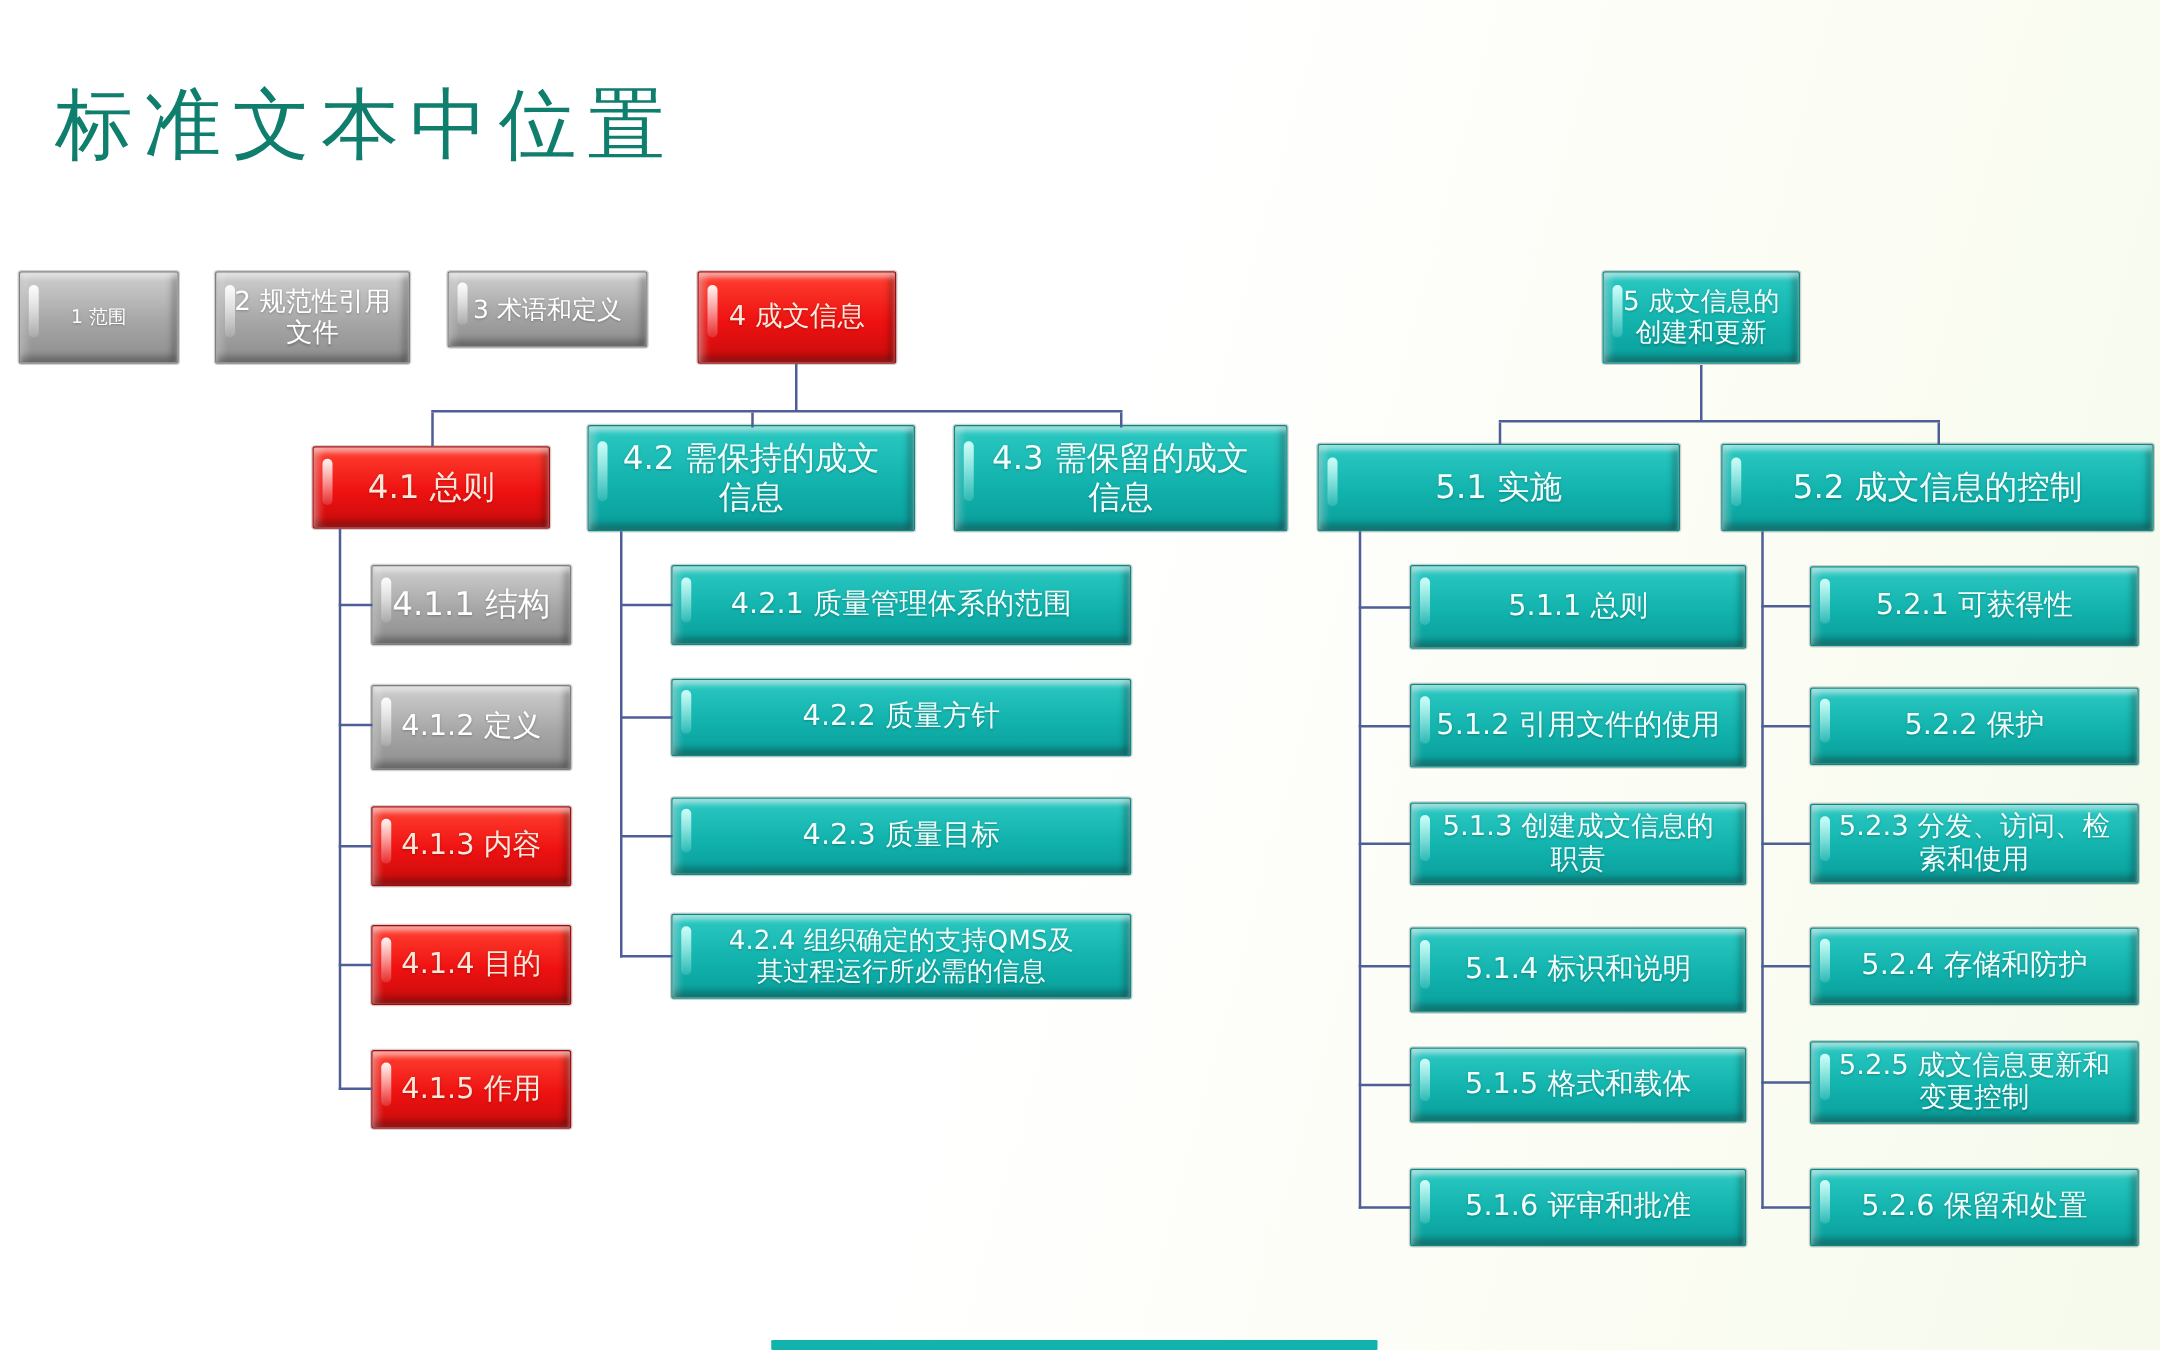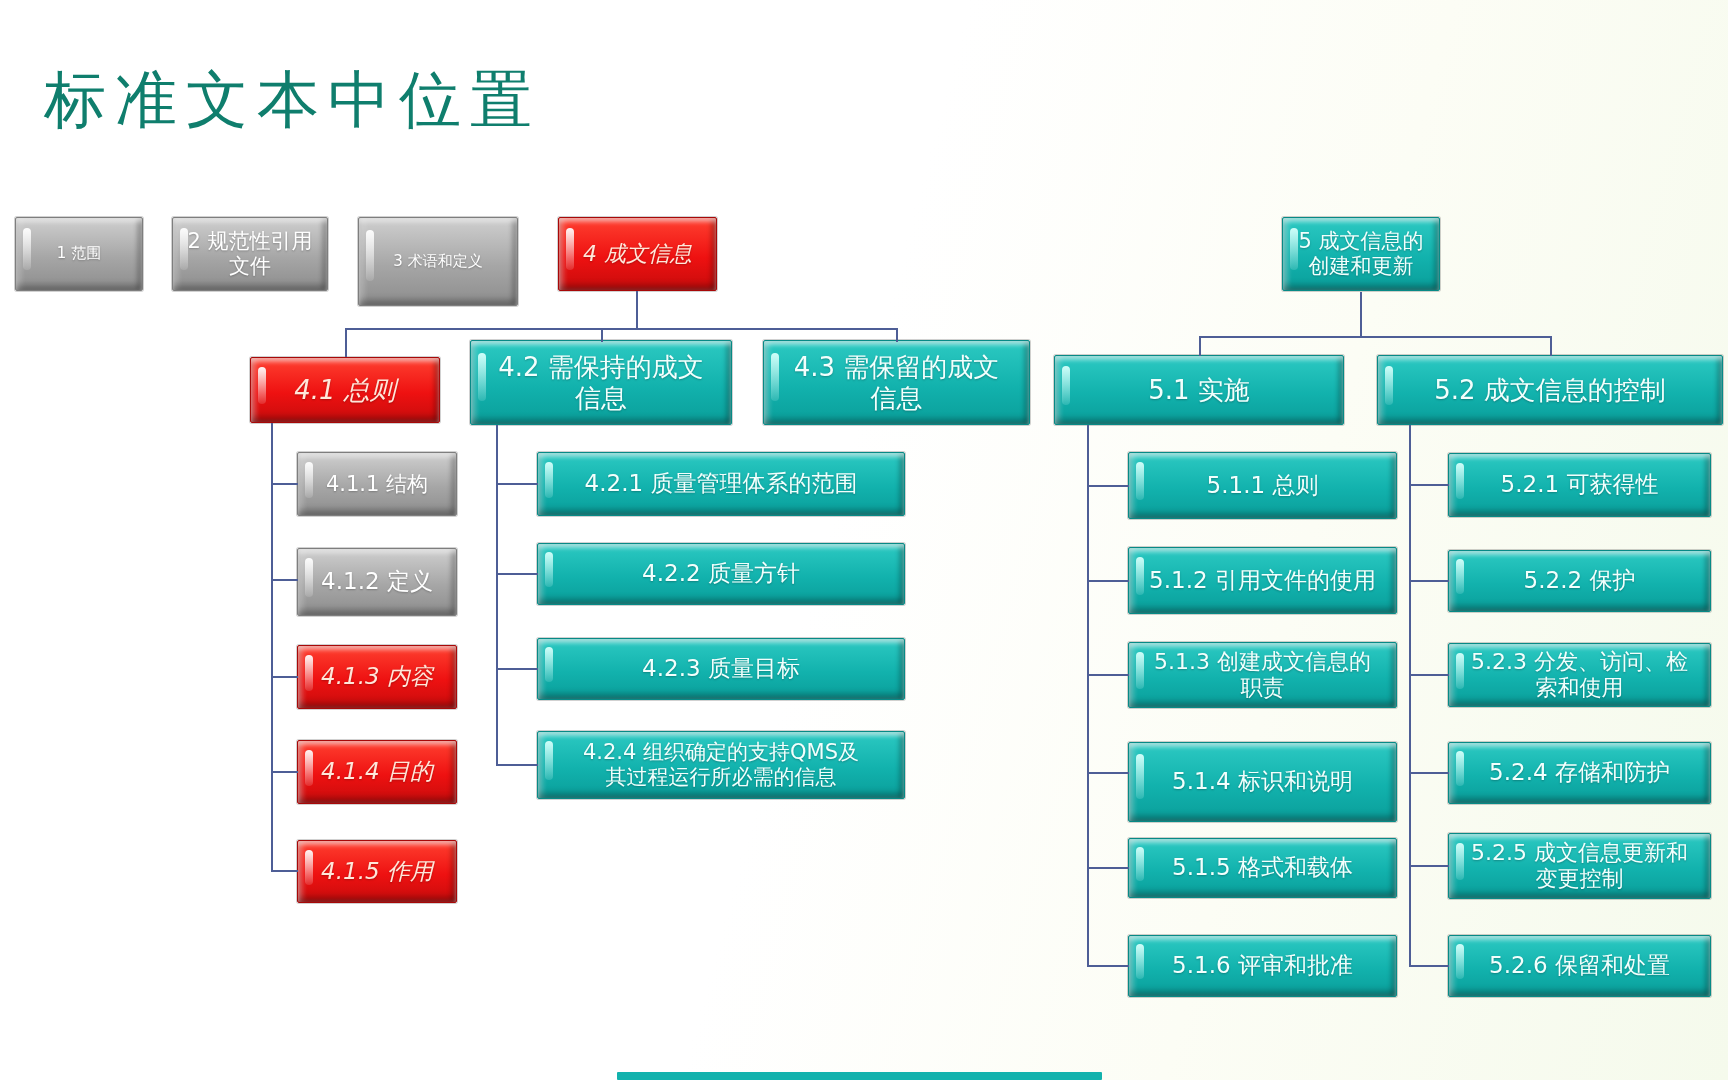--- a/index.html
+++ b/index.html
@@ -34,21 +34,20 @@
     background:linear-gradient(180deg,rgba(255,255,255,.95),rgba(255,255,255,.12));
   }
   .node[data-color="gray"]{
     background:linear-gradient(180deg,var(--gray_light,#cfcfcf),var(--gray,#a6a6a6) 55%,var(--gray_dark,#8d8d8d));
     border:1px solid #7e7e7e;
   }
   .node[data-color="red"]{
     background:linear-gradient(180deg,var(--red_light,#ff4030),var(--red,#ee1111) 55%,var(--red_dark,#c80c0c));
     border:1px solid #a80808;
     color:#ffe7da;
-    font-style:italic;
   }
   .node[data-color="teal"]{
     background:linear-gradient(180deg,var(--teal_light,#2cc9c2),var(--teal,#12b2ad) 55%,var(--teal_dark,#0a9e9a));
     border:1px solid #078a86;
     color:#f2fffd;
     text-align:center;
   }
   .node[data-color="teal"]::before{
     background:linear-gradient(180deg,rgba(210,255,250,.98),rgba(210,255,250,.15));
   }
@@ -63,50 +62,50 @@
 </head>
 <body>
 
 <div class="stage">
 
   <h1 class="page-title">标准文本中位置</h1>
 
   <div class="node" style="left:15px;top:217px;width:128px;height:74px;font-size:15px" data-color="gray">1 范围</div>
   <div class="node" style="left:172px;top:217px;width:156px;height:74px;font-size:21px" data-color="gray">2 规范性引用
 文件</div>
-  <div class="node" style="left:358px;top:217px;width:160px;height:89px;font-size:15px" data-color="gray">3 术语和定义</div>
+  <div class="node" style="left:358px;top:217px;width:160px;height:61px;font-size:20px" data-color="gray">3 术语和定义</div>
   <div class="node" style="left:558px;top:217px;width:159px;height:74px;font-size:22px" data-color="red">4 成文信息</div>
   <div class="node" style="left:1282px;top:217px;width:158px;height:74px;font-size:21px" data-color="teal">5 成文信息的
 创建和更新</div>
 
   <div class="node" style="left:250px;top:357px;width:190px;height:66px;font-size:26px" data-color="red">4.1 总则</div>
   <div class="node" style="left:470px;top:340px;width:262px;height:85px;font-size:26px" data-color="teal">4.2 需保持的成文
 信息</div>
   <div class="node" style="left:763px;top:340px;width:267px;height:85px;font-size:26px" data-color="teal">4.3 需保留的成文
 信息</div>
   <div class="node" style="left:1054px;top:355px;width:290px;height:70px;font-size:26px" data-color="teal">5.1 实施</div>
   <div class="node" style="left:1377px;top:355px;width:346px;height:70px;font-size:26px" data-color="teal">5.2 成文信息的控制</div>
 
-  <div class="node" style="left:297px;top:452px;width:160px;height:64px;font-size:21px" data-color="gray">4.1.1 结构</div>
+  <div class="node" style="left:297px;top:452px;width:160px;height:64px;font-size:26px" data-color="gray">4.1.1 结构</div>
   <div class="node" style="left:297px;top:548px;width:160px;height:68px;font-size:23px" data-color="gray">4.1.2 定义</div>
   <div class="node" style="left:297px;top:645px;width:160px;height:64px;font-size:23px" data-color="red">4.1.3 内容</div>
   <div class="node" style="left:297px;top:740px;width:160px;height:64px;font-size:23px" data-color="red">4.1.4 目的</div>
   <div class="node" style="left:297px;top:840px;width:160px;height:63px;font-size:23px" data-color="red">4.1.5 作用</div>
 
   <div class="node" style="left:537px;top:452px;width:368px;height:64px;font-size:23px" data-color="teal">4.2.1 质量管理体系的范围</div>
   <div class="node" style="left:537px;top:543px;width:368px;height:62px;font-size:23px" data-color="teal">4.2.2 质量方针</div>
   <div class="node" style="left:537px;top:638px;width:368px;height:62px;font-size:23px" data-color="teal">4.2.3 质量目标</div>
   <div class="node" style="left:537px;top:731px;width:368px;height:68px;font-size:21px" data-color="teal">4.2.4 组织确定的支持QMS及
 其过程运行所必需的信息</div>
 
   <div class="node" style="left:1128px;top:452px;width:269px;height:67px;font-size:23px" data-color="teal">5.1.1 总则</div>
   <div class="node" style="left:1128px;top:547px;width:269px;height:67px;font-size:23px" data-color="teal">5.1.2 引用文件的使用</div>
   <div class="node" style="left:1128px;top:642px;width:269px;height:66px;font-size:22px" data-color="teal">5.1.3 创建成文信息的
 职责</div>
-  <div class="node" style="left:1128px;top:742px;width:269px;height:80px;font-size:23px" data-color="teal">5.1.4 标识和说明</div>
+  <div class="node" style="left:1128px;top:742px;width:269px;height:68px;font-size:23px" data-color="teal">5.1.4 标识和说明</div>
   <div class="node" style="left:1128px;top:838px;width:269px;height:60px;font-size:23px" data-color="teal">5.1.5 格式和载体</div>
   <div class="node" style="left:1128px;top:935px;width:269px;height:62px;font-size:23px" data-color="teal">5.1.6 评审和批准</div>
 
   <div class="node" style="left:1448px;top:453px;width:263px;height:64px;font-size:23px" data-color="teal">5.2.1 可获得性</div>
   <div class="node" style="left:1448px;top:550px;width:263px;height:62px;font-size:23px" data-color="teal">5.2.2 保护</div>
   <div class="node" style="left:1448px;top:643px;width:263px;height:64px;font-size:22px" data-color="teal">5.2.3 分发、访问、检
 索和使用</div>
   <div class="node" style="left:1448px;top:742px;width:263px;height:62px;font-size:23px" data-color="teal">5.2.4 存储和防护</div>
   <div class="node" style="left:1448px;top:833px;width:263px;height:66px;font-size:22px" data-color="teal">5.2.5 成文信息更新和
 变更控制</div>

